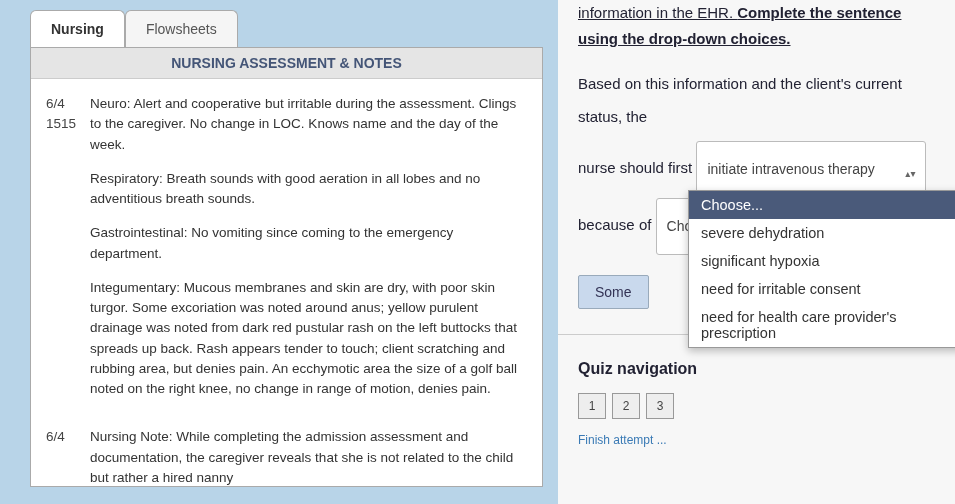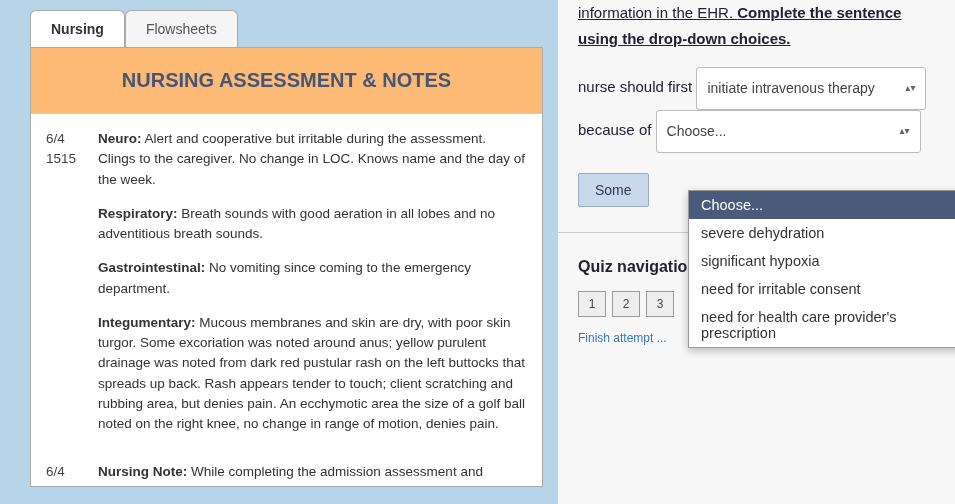--- a/index.html
+++ b/index.html
@@ -36,47 +36,47 @@
       font-weight: bold;
       color: #333;
     }
     .panel-body {
       background: #fff;
       border: 1px solid #aaa;
       height: 440px;
       overflow: hidden;
     }
     .panel-header {
-      background: #fdba74;
+      background: #e5e5e5;
       color: #445577;
       font-weight: bold;
       text-align: center;
-      padding: 21px;
-      font-size: 20px;
+      padding: 7px;
+      font-size: 14px;
       border-bottom: 1px solid #ccc;
     }
     .notes {
       padding: 15px 15px;
       font-size: 13.5px;
       color: #333;
       line-height: 1.5;
     }
     .note-row {
       display: flex;
-      gap: 12px;
+      gap: 4px;
       margin-bottom: 14px;
     }
     .datetime {
       width: 40px;
       color: #444;
       flex-shrink: 0;
     }
     .note-content { flex: 1; }
     .note-block { margin-bottom: 14px; }
-    .note-block b { font-weight: bold; }
+    .note-block b { font-weight: normal; }
     .right-panel {
       flex: 1;
       padding: 0 20px;
       background: #f7f7f7;
       position: relative;
     }
     .question-text {
       font-size: 15px;
       color: #223;
       line-height: 1.7;
@@ -84,25 +84,25 @@
     }
     .question-text .bold { font-weight: bold; }
     .sentence {
       margin-top: 16px;
       font-size: 15px;
       color: #223;
       line-height: 2.2;
     }
     .select {
       display: inline-flex;
-      align-items: center;
+      align-items: flex-end;
       justify-content: space-between;
       border: 1px solid #bbb;
       background: #fff;
-      padding: 5px 10px;
+      padding: 12px 10px;
       font-size: 14px;
       color: #444;
       min-width: 230px;
       border-radius: 3px;
       cursor: pointer;
       vertical-align: middle;
     }
     .select.wide { min-width: 265px; }
     .select .caret {
       font-size: 10px;
@@ -226,20 +226,21 @@
     </div>
   </div>
 </div>
 
 <div class="right-panel">
   <div class="question-text">
     <span>information in the EHR. </span><span class="bold">Complete the sentence using the drop-down choices.</span>
   </div>
 
   <div class="sentence">
+    <div class="prompt-line">Based on this information and the client's current status, the</div>
     <span>nurse should first</span>
     <span class="select">
       <span>initiate intravenous therapy</span>
       <span class="caret">▴▾</span>
     </span>
     <br>
     <span>because of</span>
     <span class="select wide">
       <span>Choose...</span>
       <span class="caret">▴▾</span>

